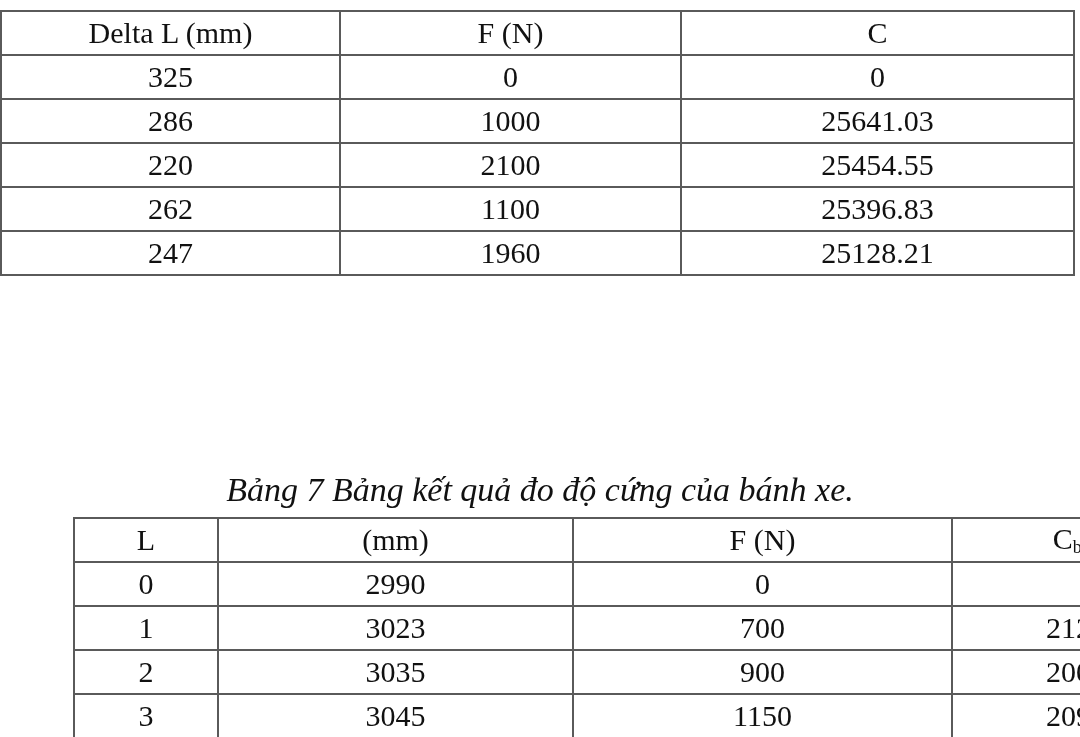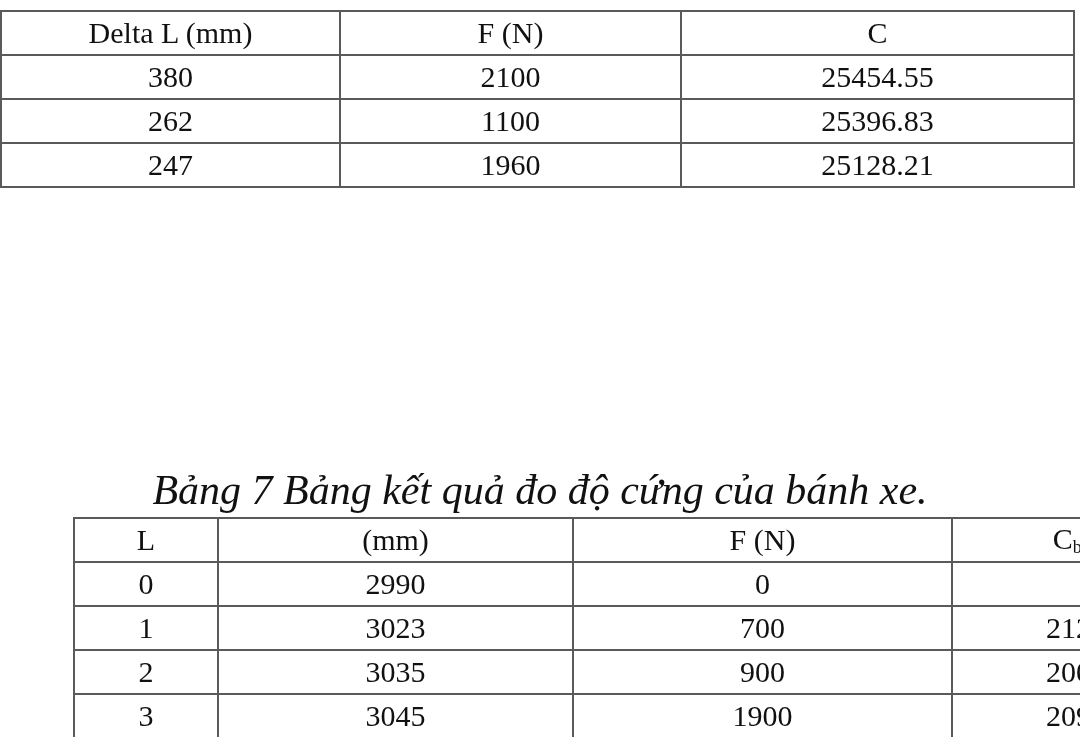--- a/index.html
+++ b/index.html
@@ -12,41 +12,51 @@
   td, th {
     border: 2px solid #5a5a5a; text-align: center; font-weight: normal;
     font-size: 30px; padding: 0; vertical-align: middle; line-height: 1;
   }
   #table1 { left: 0; top: 10px; width: 1073px; }
   #table1 td, #table1 th { height: 42px; }
   #table2 { left: 73px; top: 517px; width: 927px; }
   #table2 td, #table2 th { height: 42px; }
   .caption {
     position: absolute; left: 0; width: 1080px; top: 470px;
-    text-align: center; font-style: italic; font-size: 42px; line-height: 40px;
+    text-align: center; font-style: italic; font-size: 34px; line-height: 40px;
   }
   .sub { font-size: 18px; vertical-align: -4px; }
 </style>
 </head>
 <body>
 
 <table id="table1">
   <colgroup>
       <col style="width:339px">
       <col style="width:341px">
       <col style="width:393px">
     </colgroup>
   <tbody>
       <tr>
     <th>Delta L (mm)</th>
     <th>F (N)</th>
     <th>C</th>
   </tr>
   <tr>
-    <td>380</td>
+    <td>325</td>
+    <td>0</td>
+    <td>0</td>
+  </tr>
+  <tr>
+    <td>286</td>
+    <td>1000</td>
+    <td>25641.03</td>
+  </tr>
+  <tr>
+    <td>220</td>
     <td>2100</td>
     <td>25454.55</td>
   </tr>
   <tr>
     <td>262</td>
     <td>1100</td>
     <td>25396.83</td>
   </tr>
   <tr>
     <td>247</td>
@@ -86,17 +96,17 @@
   </tr>
   <tr>
     <td>2</td>
     <td>3035</td>
     <td>900</td>
     <td>200000</td>
   </tr>
   <tr>
     <td>3</td>
     <td>3045</td>
-    <td>1900</td>
+    <td>1150</td>
     <td>209090</td>
   </tr>
 </tbody>
   </table>
 
 </body></html>

